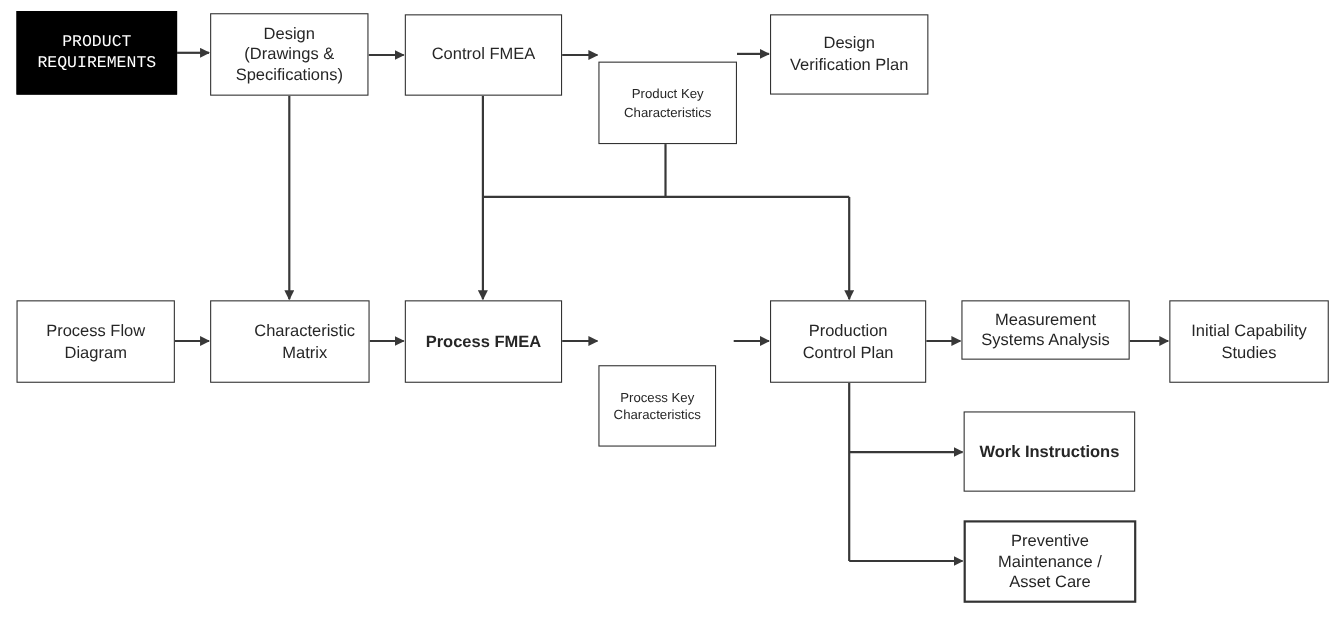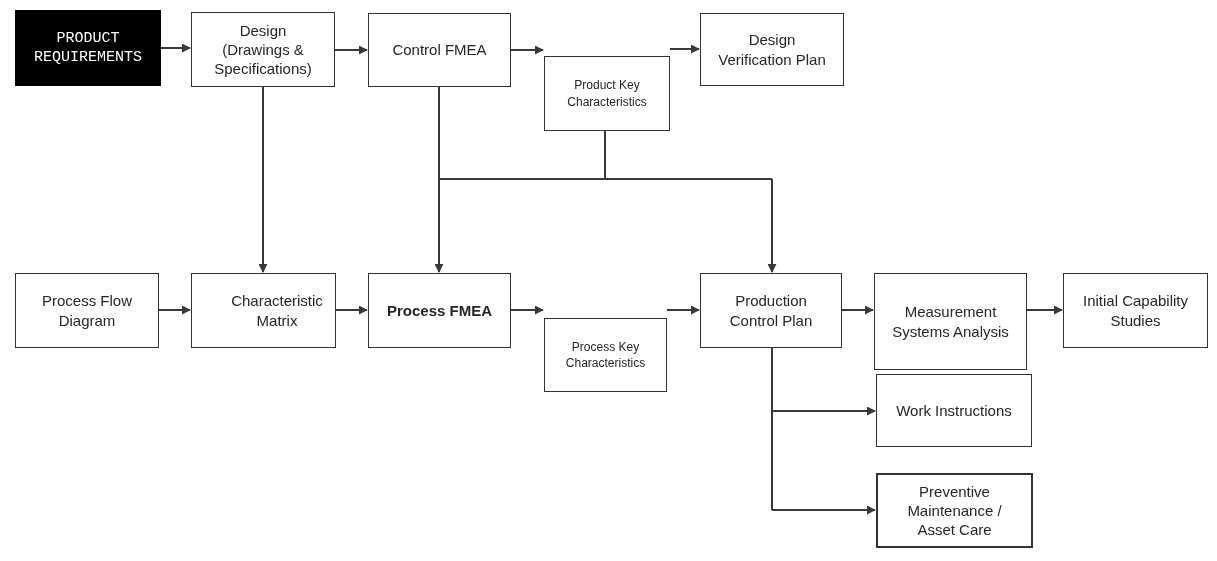--- a/index.html
+++ b/index.html
@@ -100,41 +100,41 @@
 
   <div class="node" style="left:191px;top:273px;width:145px;height:75px;padding-left:27px;">
     <span class="label">Characteristic
 Matrix</span>
   </div>
 
   <div class="node" style="left:368px;top:273px;width:143px;height:75px;font-weight:bold;">
     <span class="label">Process FMEA</span>
   </div>
 
-  <div class="node small" style="left:544px;top:274px;width:123px;height:74px;text-align:center;">
+  <div class="node small" style="left:544px;top:288px;width:107px;height:74px;text-align:center;">
     <span class="label">Process Key
 Characteristics</span>
   </div>
 
   <div class="node" style="left:700px;top:273px;width:142px;height:75px;">
     <span class="label">Production
 Control Plan</span>
   </div>
 
-  <div class="node" style="left:874px;top:273px;width:153px;height:97px;">
+  <div class="node" style="left:874px;top:273px;width:153px;height:54px;">
     <span class="label">Measurement
 Systems Analysis</span>
   </div>
 
   <div class="node" style="left:1063px;top:273px;width:145px;height:75px;">
     <span class="label">Initial Capability
 Studies</span>
   </div>
 
-  <div class="node" style="left:876px;top:374px;width:156px;height:73px;">
+  <div class="node" style="left:876px;top:374px;width:156px;height:73px;font-weight:bold;">
     <span class="label">Work Instructions</span>
   </div>
 
   <div class="node thick" style="left:876px;top:473px;width:157px;height:75px;">
     <span class="label">Preventive
 Maintenance /
 Asset Care</span>
   </div>
 
 </div>

